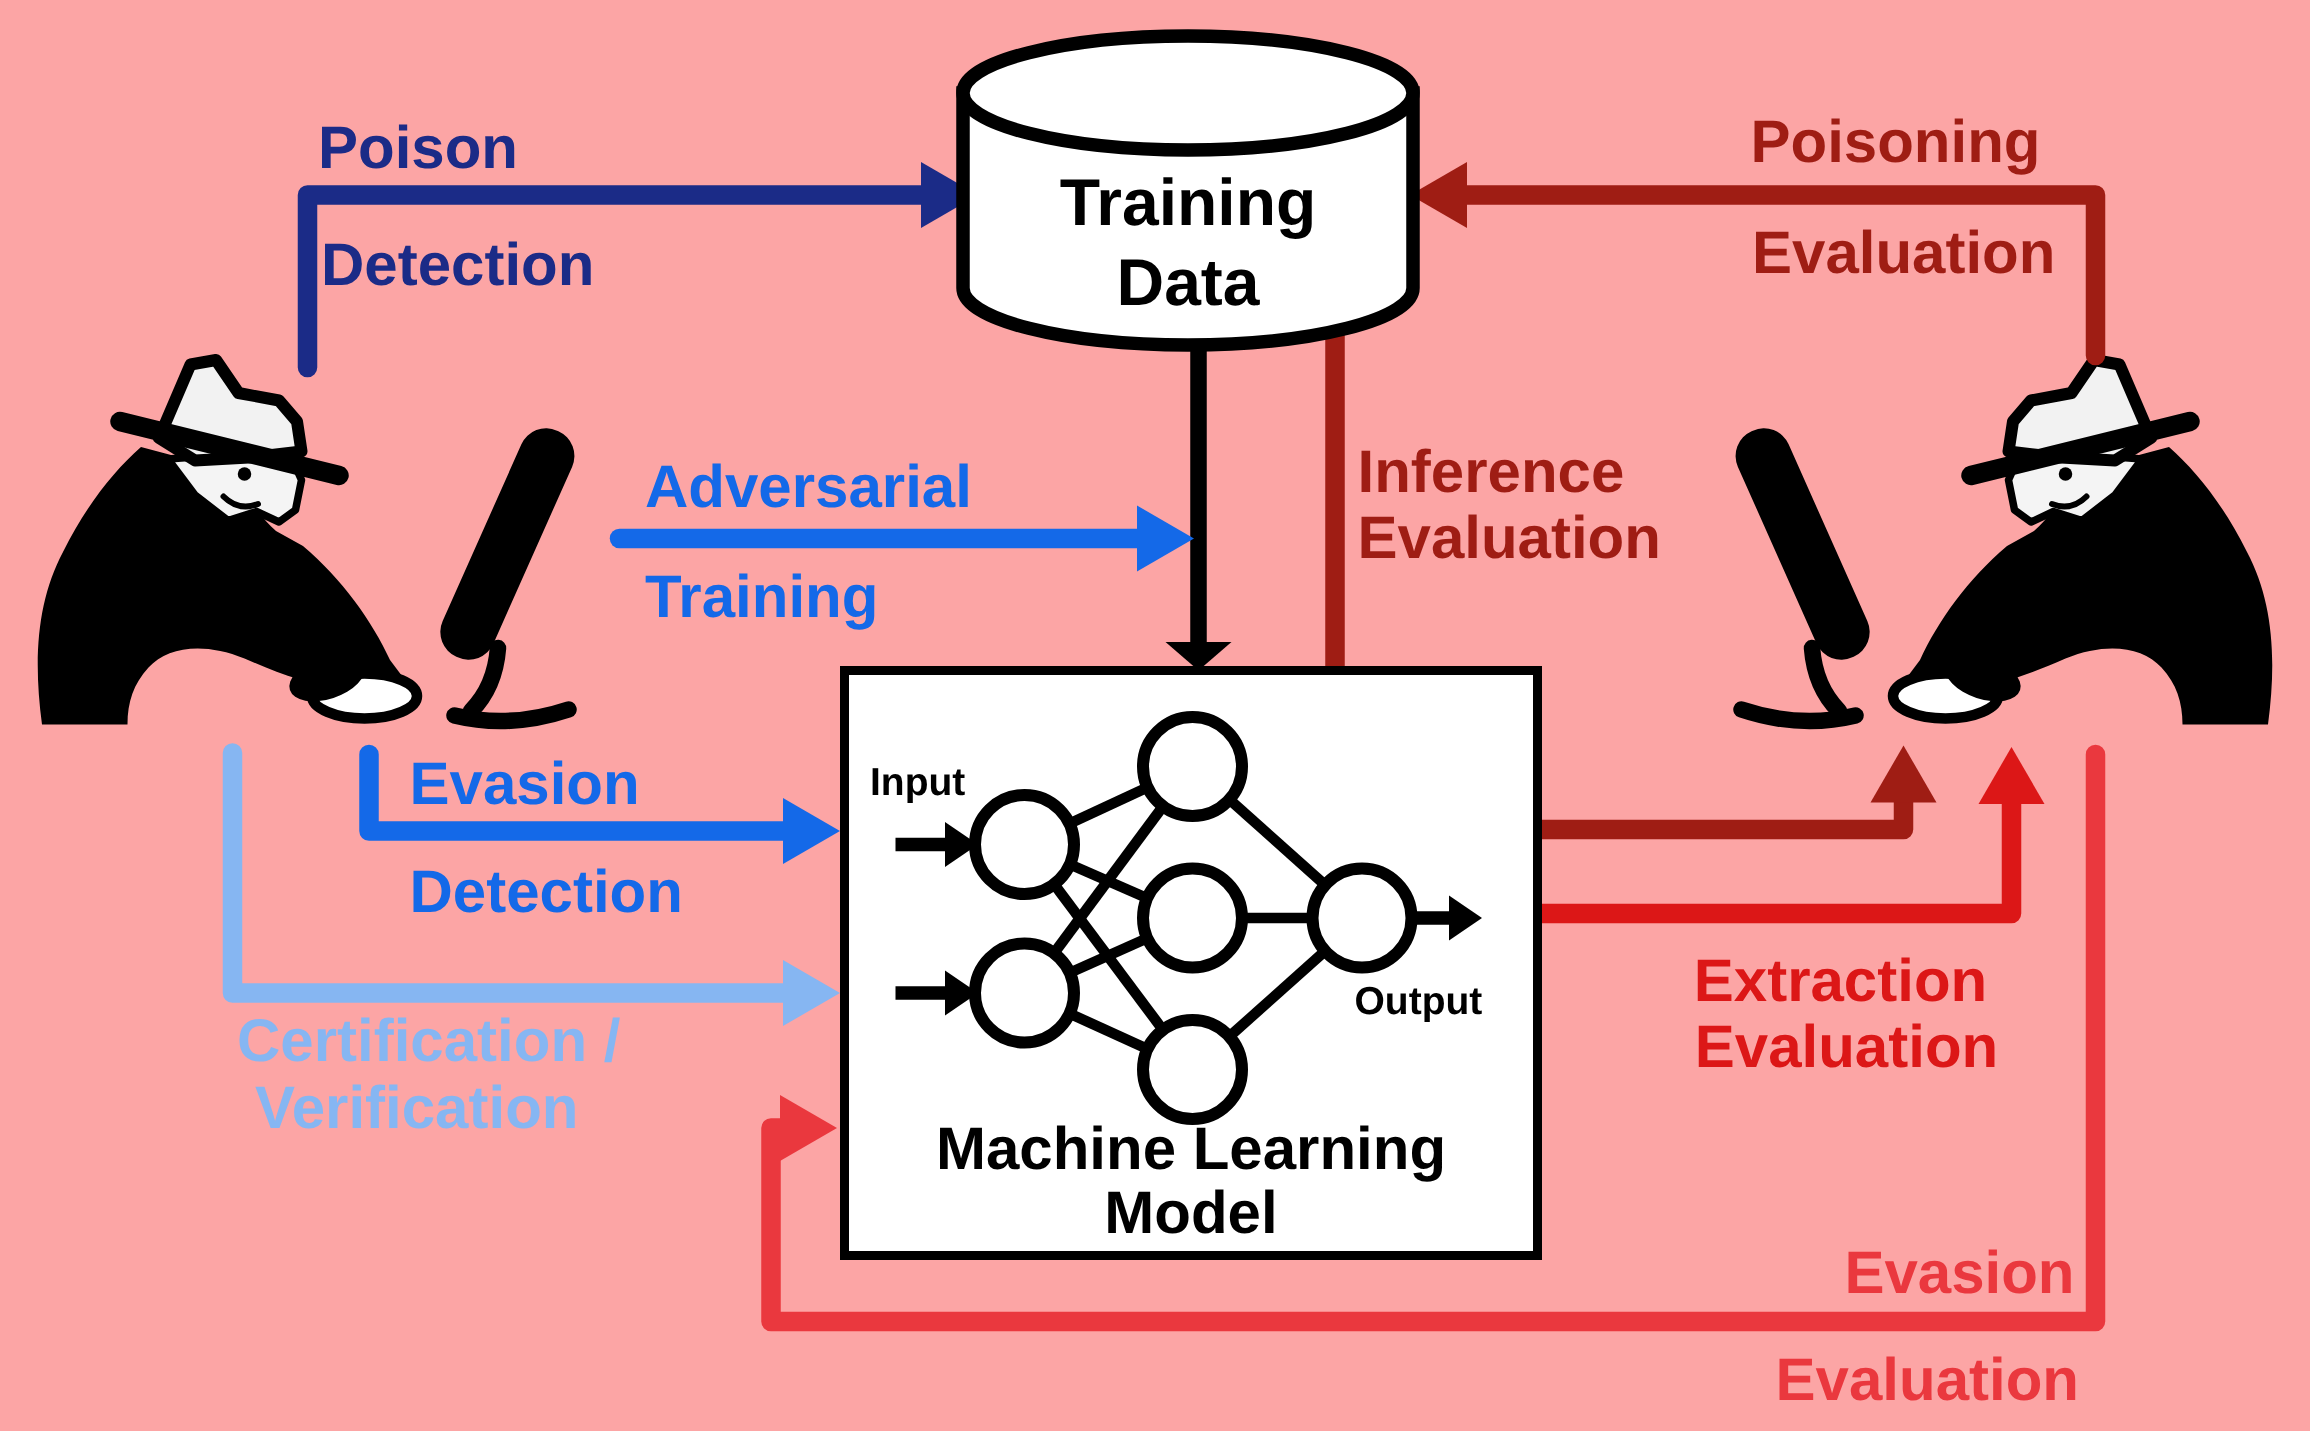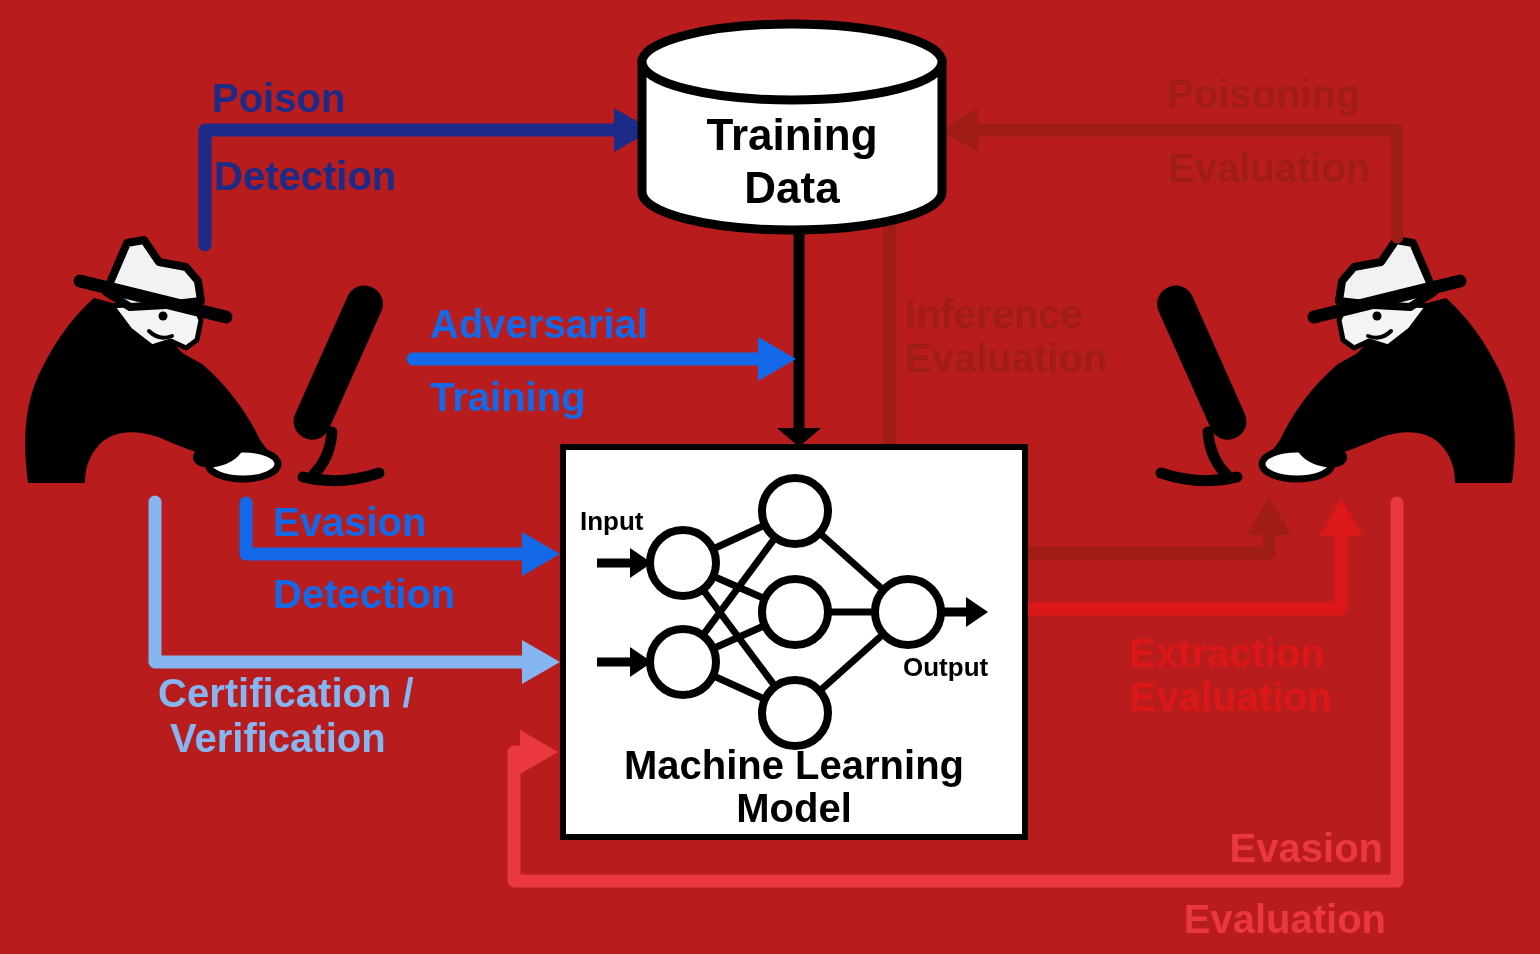--- a/index.html
+++ b/index.html
@@ -1,16 +1,16 @@
 <!DOCTYPE html>
 <html><head>
 <meta charset="utf-8">
 <style>
   html,body{margin:0;padding:0;background:#fff;}
-  #canvas{position:relative;width:1540px;height:954px;background:#b91c1c;overflow:hidden;}
+  #canvas{position:relative;width:1540px;height:954px;background:#fca5a5;overflow:hidden;}
   svg{display:block;}
   text{font-family:"Liberation Sans",sans-serif;font-weight:700;}
   .lbl{font-size:40px;}
   .lbl-cyl{font-size:44px;}
   .lbl-model{font-size:40px;}
   .lbl-io{font-size:26px;}
   .flow{fill:none;stroke-width:13;stroke-linecap:round;stroke-linejoin:round;}
   .ink-line{stroke:#000;fill:none;}
   .shape{fill:#ffffff;stroke:#000000;}
   .nn-edge{stroke:#000;stroke-width:7;fill:none;}

